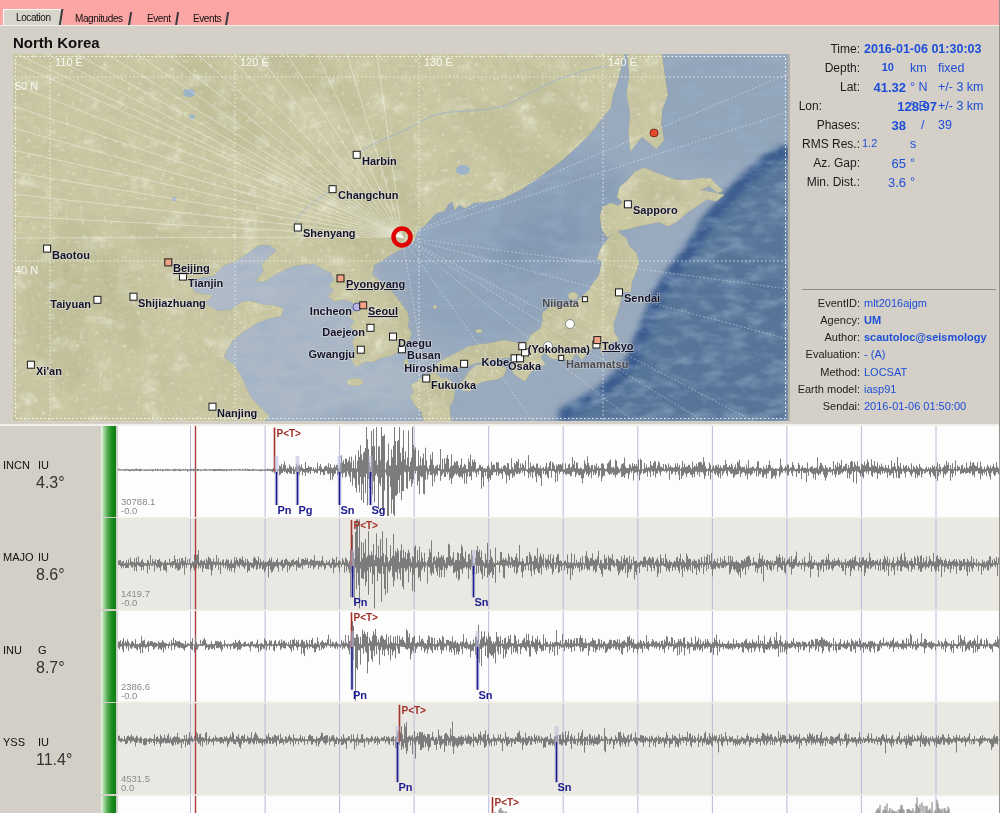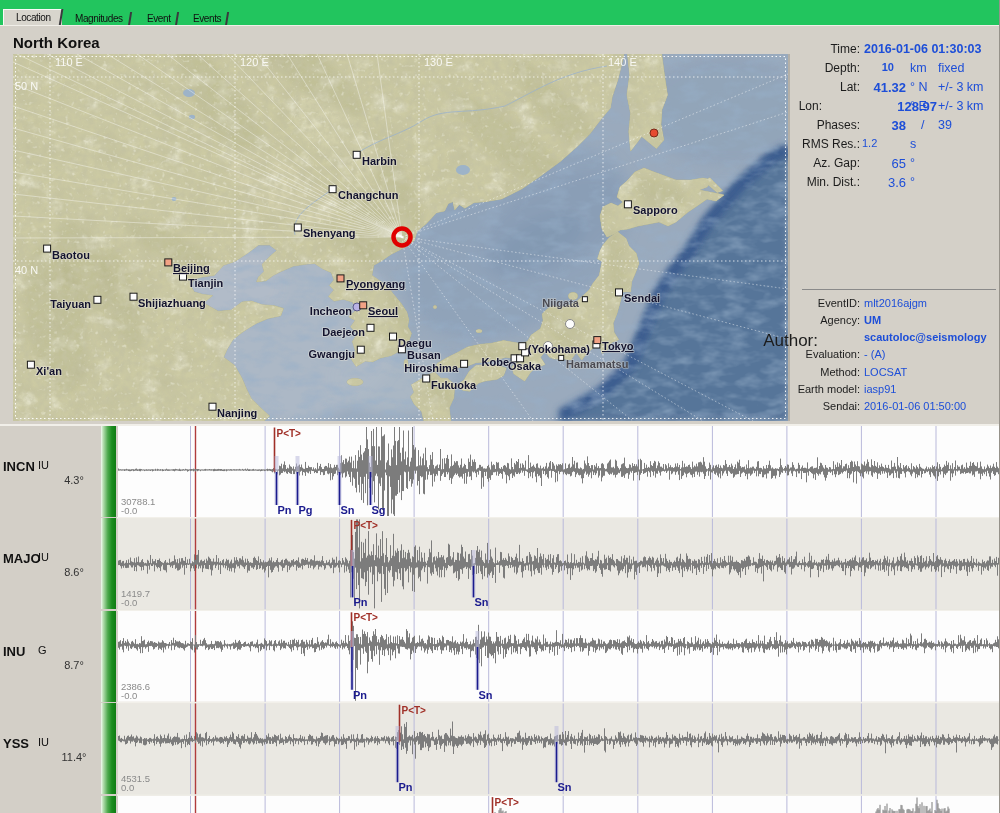--- a/index.html
+++ b/index.html
@@ -1,39 +1,39 @@
 <!DOCTYPE html>
 <html><head><meta charset="utf-8"><title>scolv</title><style>
 *{margin:0;padding:0;box-sizing:border-box}
 html,body{width:1000px;height:813px;overflow:hidden;background:#d4d0c8;
  font-family:"Liberation Sans",sans-serif;position:relative}
 
-#tabbar{position:absolute;left:0;top:0;width:1000px;height:26px;background:#22c55e}
+#tabbar{position:absolute;left:0;top:0;width:1000px;height:26px;background:#fca5a5}
 #tabbar .base{position:absolute;left:0;top:25px;width:1000px;height:1px;background:#f0eee8}
 .tab{position:absolute;top:13px;height:13px;font-size:10px;letter-spacing:-0.4px;color:#111;white-space:nowrap}
 .sep{position:absolute;top:12px;width:2.2px;height:14px;background:#3a3a3e;transform:skewX(-9deg)}
 #tab-active{position:absolute;left:3px;top:9px;width:59px;height:17px;background:#d8d5cd;
  border-left:1px solid #fbfaf8;border-top:1px solid #fbfaf8}
 
 #title{position:absolute;left:13px;top:34px;font-size:15px;font-weight:bold;color:#101010}
 
 #mapbox{position:absolute;left:13px;top:54px;width:777px;height:367px;border-right:2px solid #b3afa7}
 
 .lab{position:absolute;text-align:right;color:#1c1c1c}
 .val{position:absolute;color:#1d4ed8;white-space:nowrap}
 .b{font-weight:bold}
 #sepline{position:absolute;left:802px;top:289px;width:194px;height:1px;background:#8a8a8a}
 
 #trpanel{position:absolute;left:0;top:424px;width:1000px;height:389px;background:#d3cfc7}
 #trpanel .toplight{position:absolute;left:0;top:0;width:1000px;height:2px;background:#f1efe9}
 .gbar{position:absolute;left:101px;width:15px;
  background:linear-gradient(to right,#f4faf3 0%,#b7dfb2 14%,#4ea94e 45%,#1b8d1f 72%,#0f7c13 100%)}
-.stn{position:absolute;left:3px;font-size:13px;font-weight:bold;color:#111}
+.stn{position:absolute;left:3px;font-size:11px;font-weight:normal;color:#111}
 .net{position:absolute;left:38px;font-size:11px;color:#111}
-.dist{position:absolute;left:44px;width:60px;text-align:center;font-size:11px;color:#333}
+.dist{position:absolute;left:36px;width:60px;text-align:left;font-size:16px;color:#333}
 #trsvg{position:absolute;left:117px;top:2px}
 #trsvg text{font-family:"Liberation Sans",sans-serif}
 #trsvg .amp{fill:#8a8a8a;font-size:9.5px}
 
 #mapsvg text.cl{fill:#13132e;paint-order:stroke;stroke:#e6e4da;stroke-width:1.6px;stroke-opacity:0.55}
 #mapsvg text.dim{fill:#4a4a52;font-weight:bold;font-size:11px;paint-order:stroke;stroke:#dcdacf;stroke-width:1.4px;stroke-opacity:0.5}
 #rightedge{position:absolute;left:999px;top:0;width:1px;height:813px;background:#96928a}
 </style></head><body>
 <div id="tabbar">
     <div id="tab-active"></div>
@@ -297,21 +297,21 @@
 <div class="val" style="left:862px;top:156.1px;width:44px;text-align:right;font-size:13px">65</div>
 <div class="val" style="left:910px;top:156.1px;font-size:12.5px">°</div>
 <div class="lab" style="left:770px;top:175.2px;width:90px;font-size:12px">Min. Dist.:</div>
 <div class="val" style="left:862px;top:175.2px;width:44px;text-align:right;font-size:13px">3.6</div>
 <div class="val" style="left:910px;top:175.2px;font-size:12.5px">°</div>
 <div id="sepline"></div>
 <div class="lab" style="left:770px;top:296.5px;width:90px;font-size:11px">EventID:</div>
 <div class="val" style="left:864px;top:296.5px;font-size:11px">mlt2016ajgm</div>
 <div class="lab" style="left:770px;top:313.8px;width:90px;font-size:11px">Agency:</div>
 <div class="val b" style="left:864px;top:313.8px;font-size:11px">UM</div>
-<div class="lab" style="left:728px;top:331.1px;width:90px;font-size:17px">Author:</div>
+<div class="lab" style="left:770px;top:331.1px;width:90px;font-size:11px">Author:</div>
 <div class="val b" style="left:864px;top:331.1px;font-size:11px">scautoloc@seismology</div>
 <div class="lab" style="left:770px;top:348.4px;width:90px;font-size:11px">Evaluation:</div>
 <div class="val" style="left:864px;top:348.4px;font-size:11px">- (A)</div>
 <div class="lab" style="left:770px;top:365.7px;width:90px;font-size:11px">Method:</div>
 <div class="val" style="left:864px;top:365.7px;font-size:11px">LOCSAT</div>
 <div class="lab" style="left:770px;top:383.0px;width:90px;font-size:11px">Earth model:</div>
 <div class="val" style="left:864px;top:383.0px;font-size:11px">iasp91</div>
 <div class="lab" style="left:770px;top:400.3px;width:90px;font-size:11px">Sendai:</div>
 <div class="val" style="left:864px;top:400.3px;font-size:11px">2016-01-06 01:50:00</div>
 <div id="trpanel">

